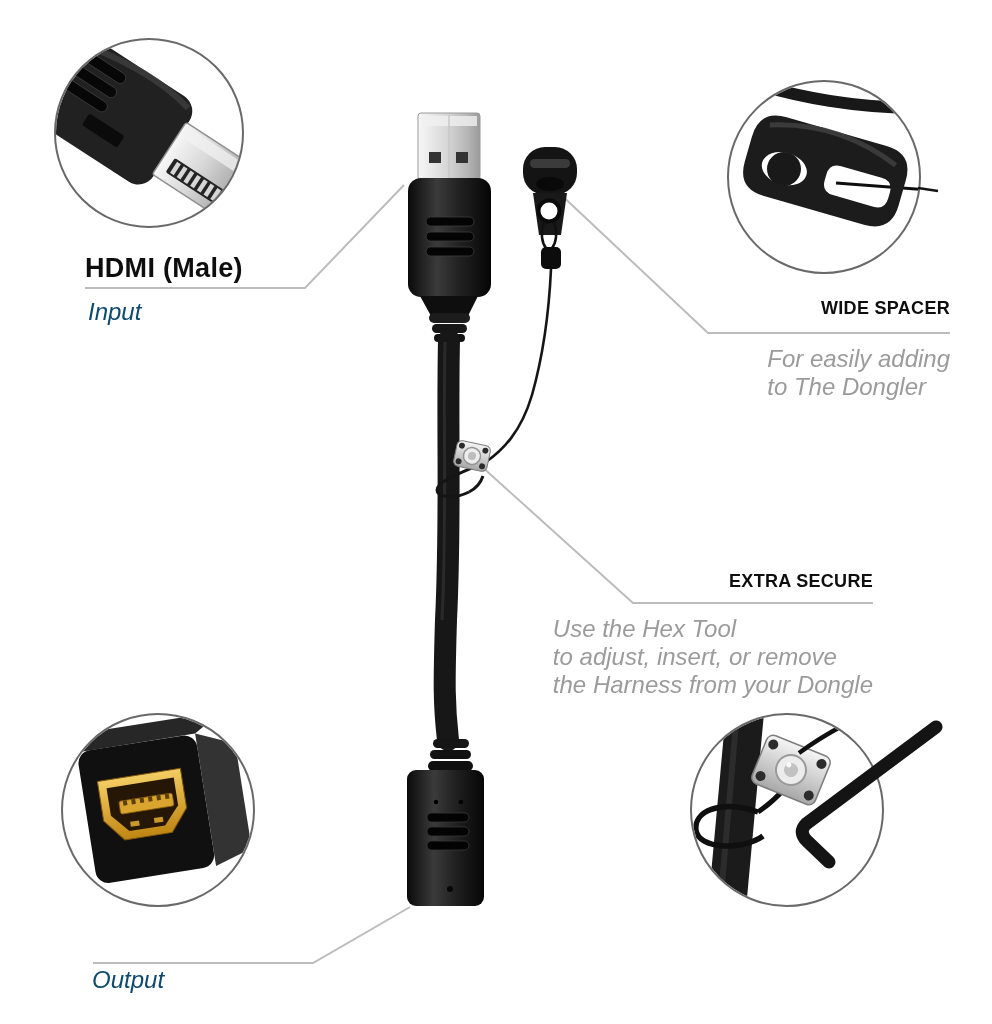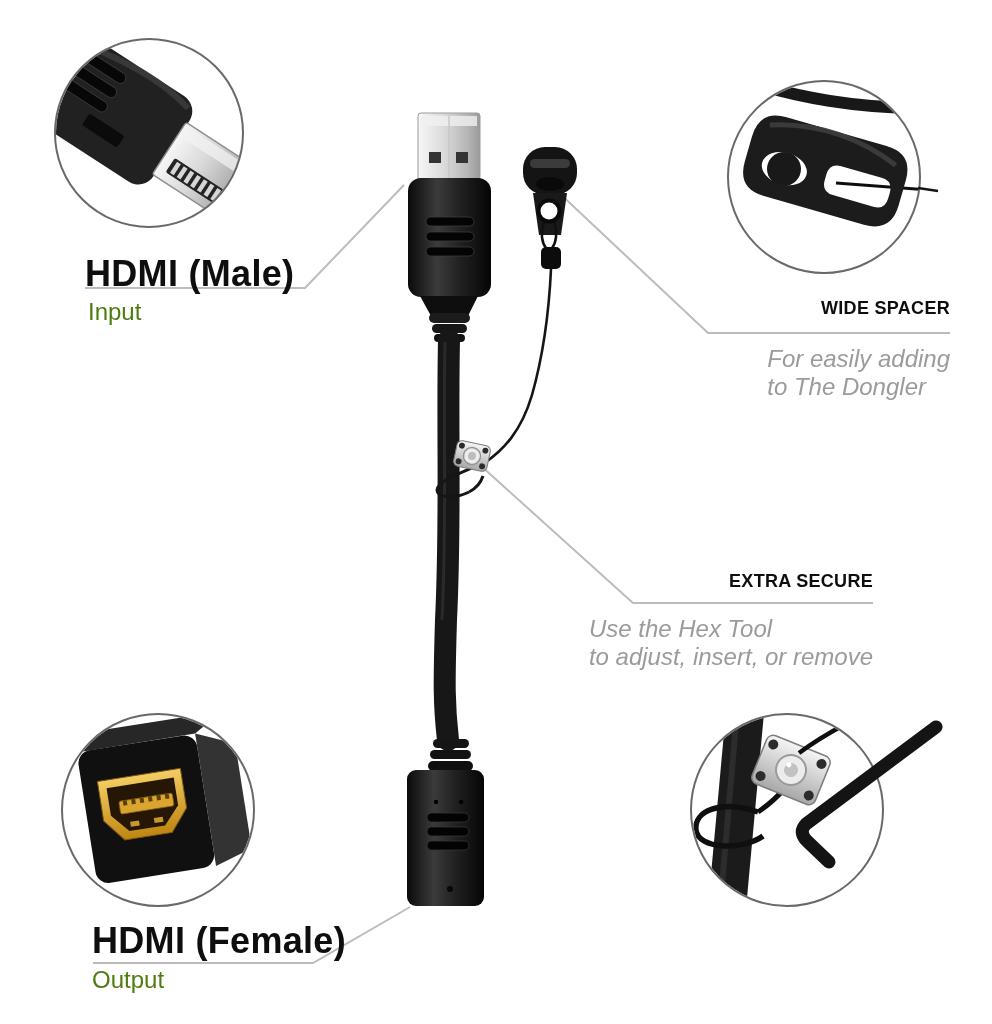--- a/index.html
+++ b/index.html
@@ -1,22 +1,22 @@
 <!DOCTYPE html>
 <html><head>
 <meta charset="utf-8">
 <style>
   html,body{margin:0;padding:0;background:#ffffff;}
   .stage{position:relative;width:992px;height:1024px;background:#ffffff;overflow:hidden;
          font-family:"Liberation Sans",sans-serif;}
   .gfx{position:absolute;left:0;top:0;}
-  .c-title{position:absolute;font-weight:700;font-size:36px;color:#0e0e0e;
+  .c-title{position:absolute;font-weight:700;font-size:27px;color:#0e0e0e;
            white-space:nowrap;letter-spacing:.3px;}
   .c-title.sm{font-size:18px;}
-  .c-sub{position:absolute;font-size:24px;color:#4d7c0f;white-space:nowrap;}
+  .c-sub{position:absolute;font-style:italic;font-size:24px;color:#0c4a6e;white-space:nowrap;}
   .c-lines{position:absolute;font-style:italic;font-size:24px;line-height:28px;color:#9b9b9b;
            text-align:left;white-space:nowrap;}
   .ra{text-align:right;}
 </style>
 </head>
 <body>
 
 <div class="stage">
 
   <svg class="gfx" width="992" height="1024" viewBox="0 0 992 1024">
@@ -210,18 +210,18 @@
   <div class="c-title sm ra" style="right:42px;top:298px;">WIDE SPACER</div>
   <div class="c-lines" style="right:42px;top:345px;">
     <div>For easily adding</div>
     <div>to The Dongler</div>
   </div>
 
   <div class="c-title sm ra" style="right:119px;top:571px;">EXTRA SECURE</div>
   <div class="c-lines" style="right:119px;top:615px;">
     <div>Use the Hex Tool</div>
     <div>to adjust, insert, or remove</div>
+    <div>the Harness from your Dongle</div>
   </div>
 
-  <div class="c-title" style="left:92px;top:920px;">HDMI (Female)</div>
   <div class="c-sub" style="left:92px;top:966px;">Output</div>
 
 </div>
 
 </body></html>

